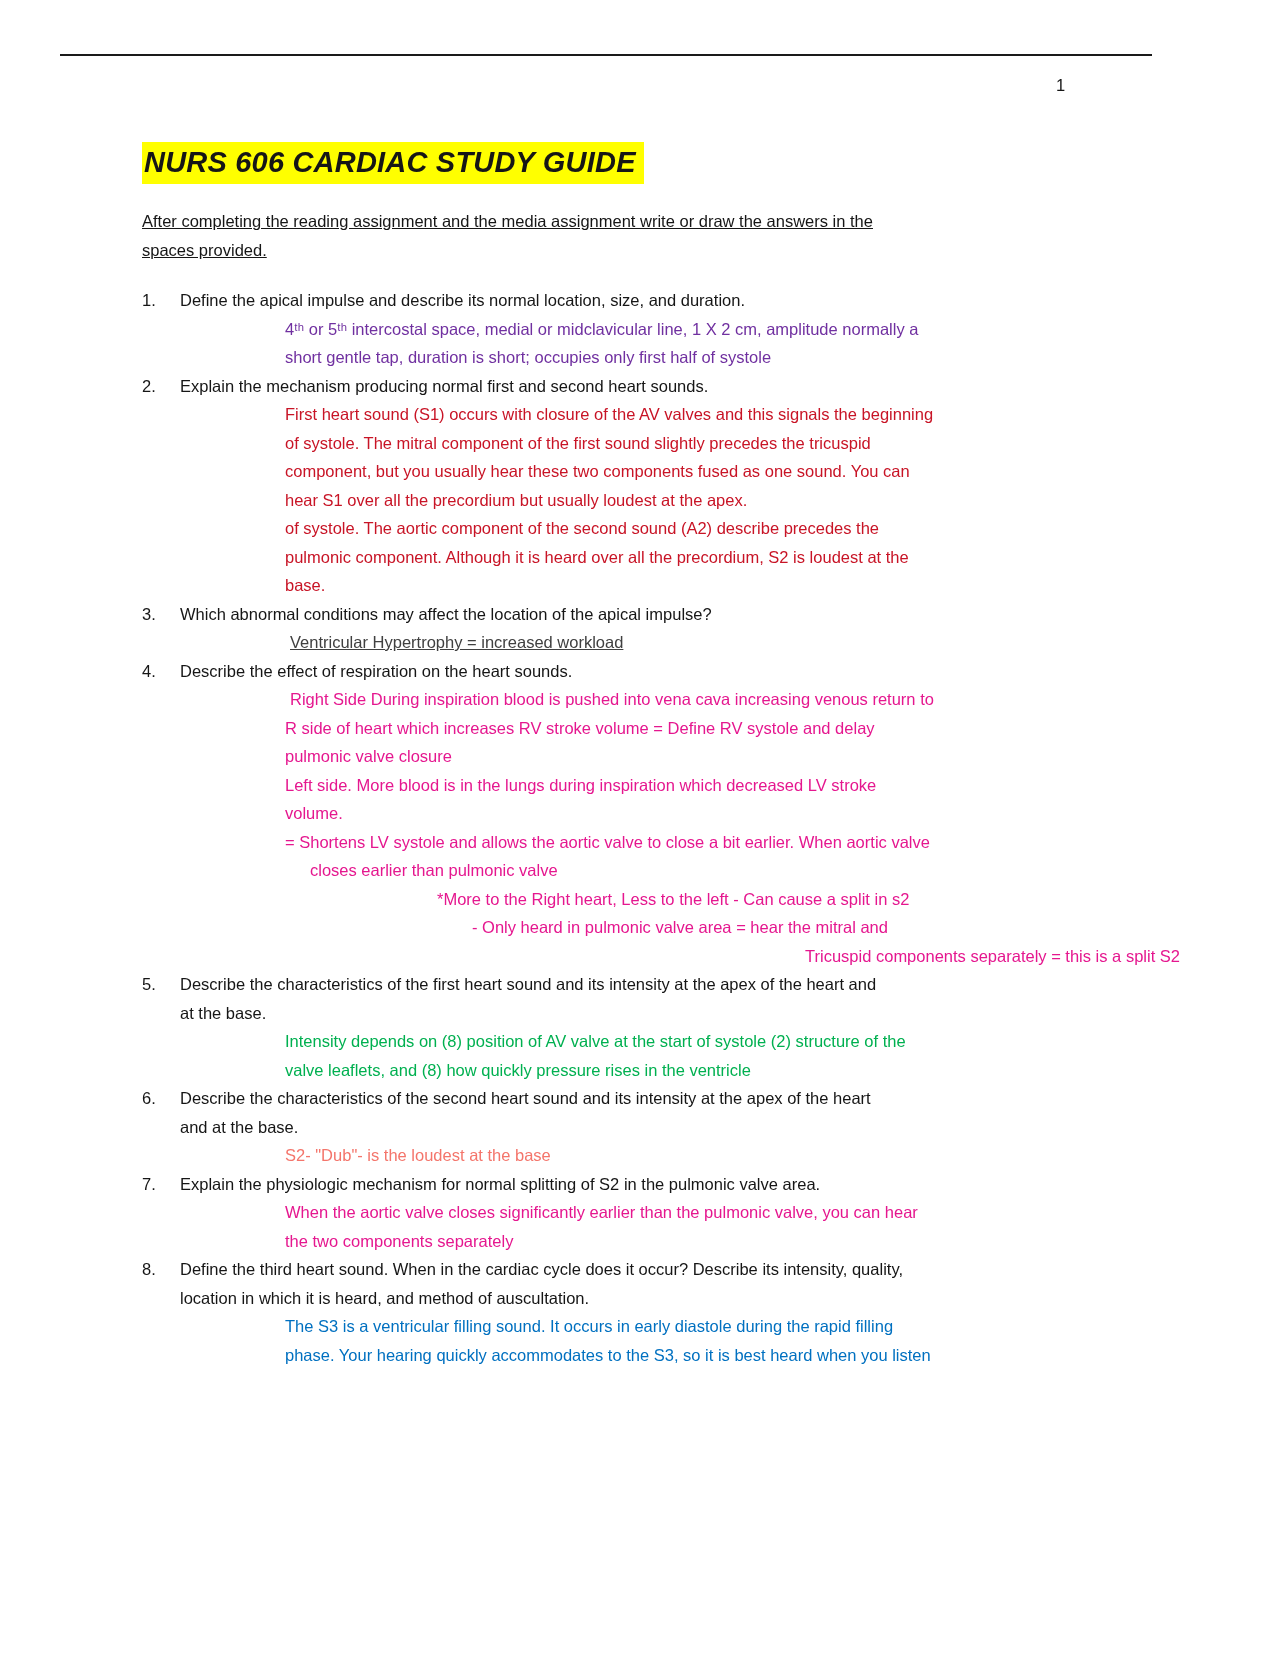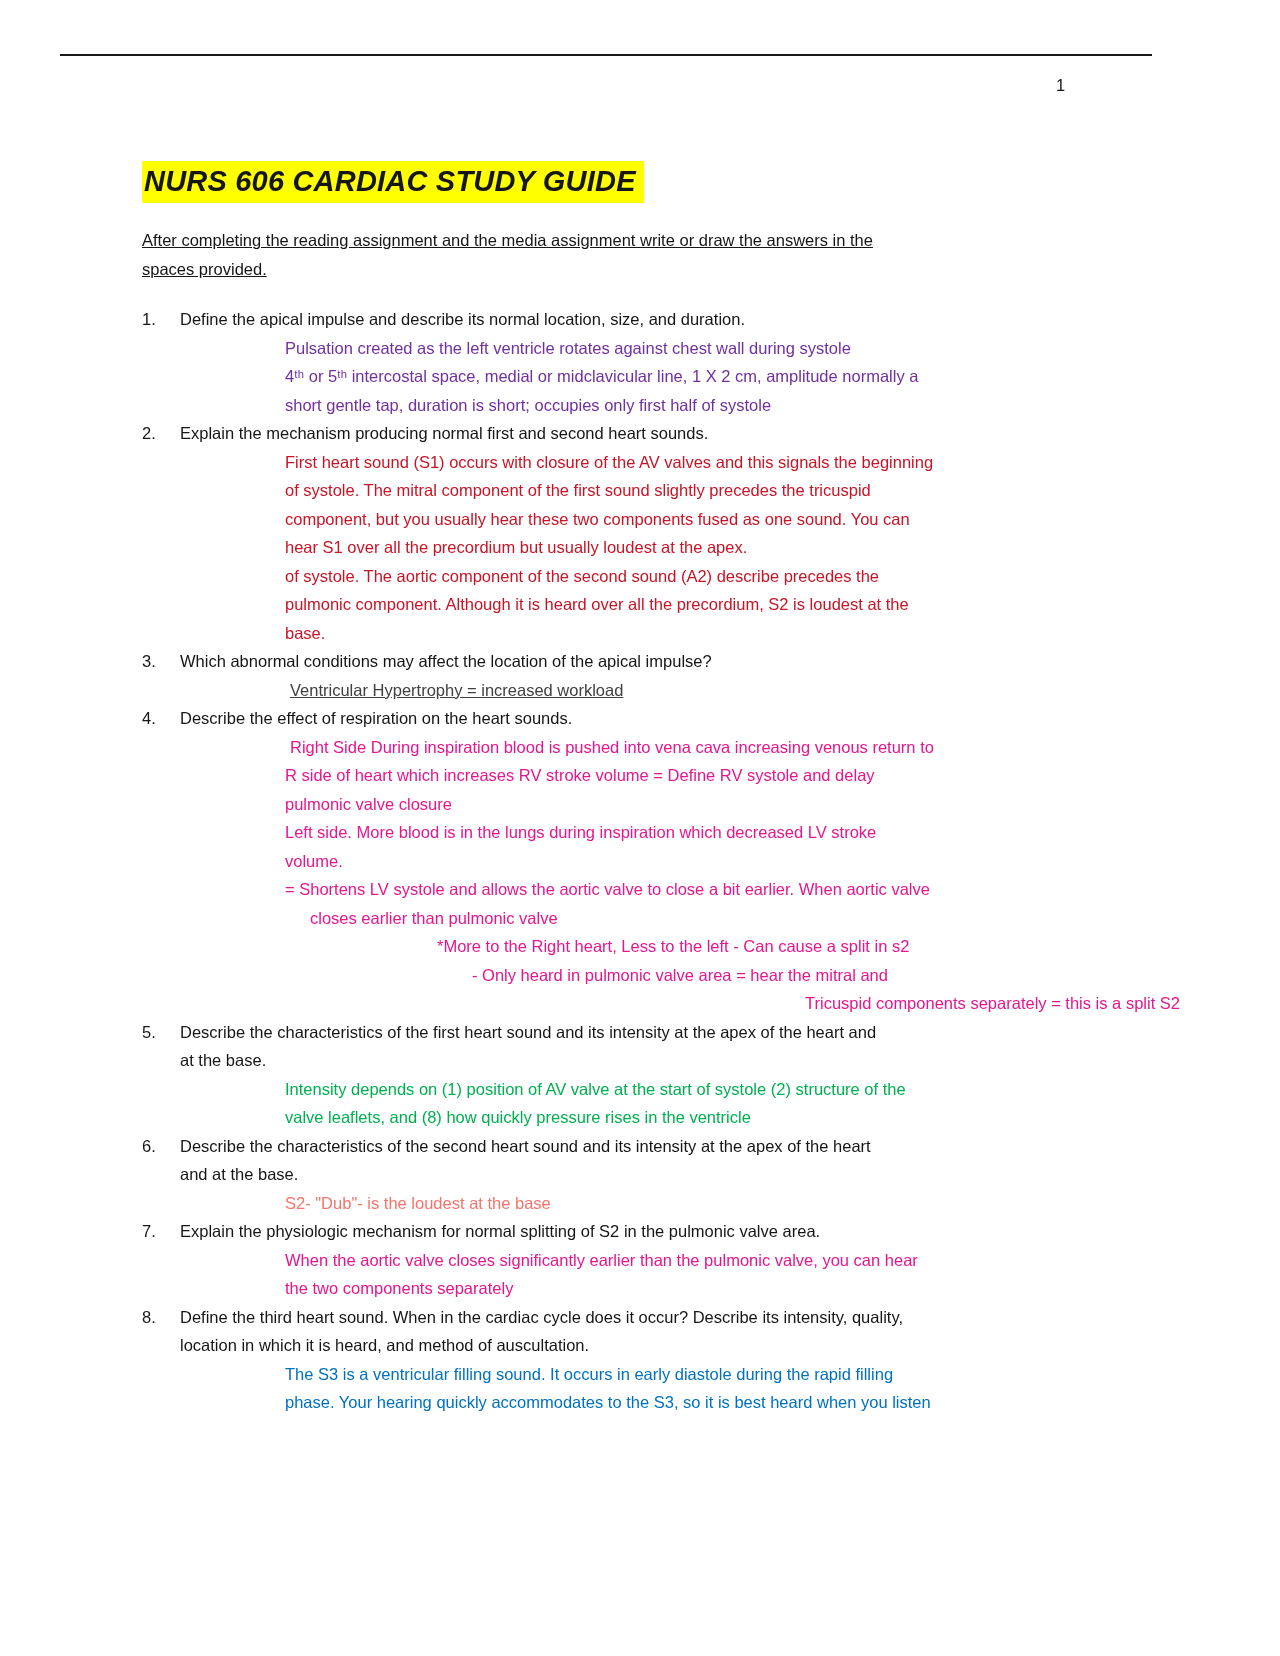--- a/index.html
+++ b/index.html
@@ -28,21 +28,20 @@
   }
   .content {
     padding: 146px 100px 0 142px;
   }
   .title {
     font-size: 29px;
     font-weight: bold;
     font-style: italic;
     letter-spacing: 0.2px;
     margin-bottom: 28px;
-    margin-top: 19px;
   }
   .title .hl {
     padding: 4px 8px 6px 2px;
   }
   .intro {
     font-size: 16.5px;
     line-height: 28.5px;
     margin-bottom: 22px;
     text-decoration: underline;
   }
@@ -78,21 +77,20 @@
         <div class="intro-line">After completing the reading assignment and the media assignment write or draw the answers in the</div>
         <div class="intro-line">spaces provided.</div>
       </div>
 
     <div class="questions" id="questions">
         <div class="question">
           <div class="q-num">1.</div>
           <div class="q-body">
             <div class="q-line">Define the apical impulse and describe its normal location, size, and duration.</div>
             <div class="answer" style="color: rgb(112, 48, 160);">
-              <div class="a-line">Pulsation created as the left ventricle rotates against chest wall during systole</div>
               <div class="a-line">4ᵗʰ or 5ᵗʰ intercostal space, medial or midclavicular line, 1 X 2 cm, amplitude normally a</div>
               <div class="a-line">short gentle tap,  duration is short; occupies only first half of systole</div>
             </div>
           </div>
         </div>
         <div class="question">
           <div class="q-num">2.</div>
           <div class="q-body">
             <div class="q-line">Explain the mechanism producing normal first and second heart sounds.</div>
             <div class="answer" style="color: rgb(200, 20, 38);">
@@ -132,21 +130,21 @@
               <div class="a-line" style="margin-left: 307px; text-align: right;">Tricuspid components separately = this is a split S2</div>
             </div>
           </div>
         </div>
         <div class="question">
           <div class="q-num">5.</div>
           <div class="q-body">
             <div class="q-line">Describe the characteristics of the first heart sound and its intensity at the apex of the heart and</div>
             <div class="q-line">at the base.</div>
             <div class="answer" style="color: rgb(0, 176, 80);">
-              <div class="a-line">Intensity depends on (1) position of AV valve at the start of systole (2) structure of the</div>
+              <div class="a-line">Intensity depends on (8) position of AV valve at the start of systole (2) structure of the</div>
               <div class="a-line">valve leaflets, and (8) how quickly pressure rises in the ventricle</div>
             </div>
           </div>
         </div>
         <div class="question">
           <div class="q-num">6.</div>
           <div class="q-body">
             <div class="q-line">Describe the characteristics of the second heart sound and its intensity at the apex of the heart</div>
             <div class="q-line">and at the base.</div>
             <div class="answer" style="color: rgb(244, 117, 107);">

